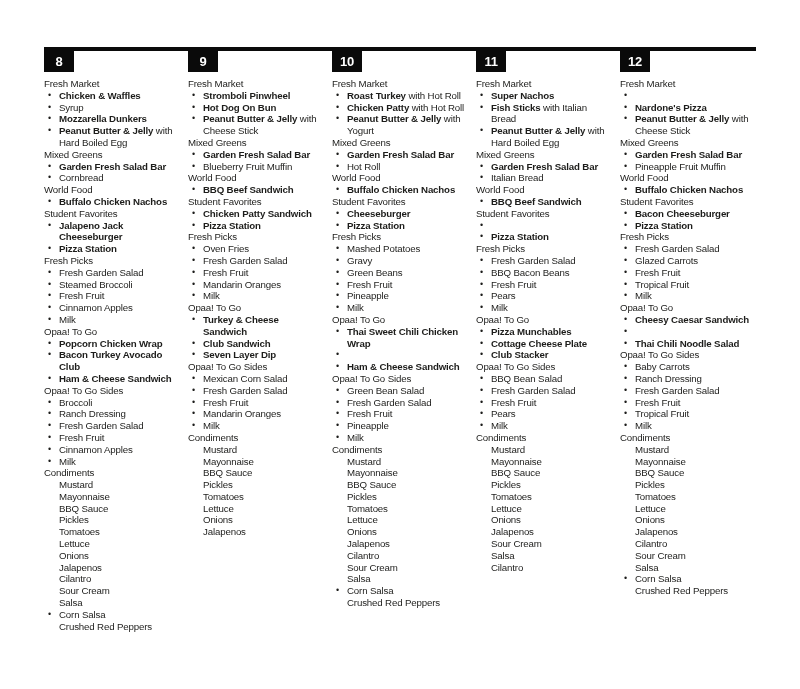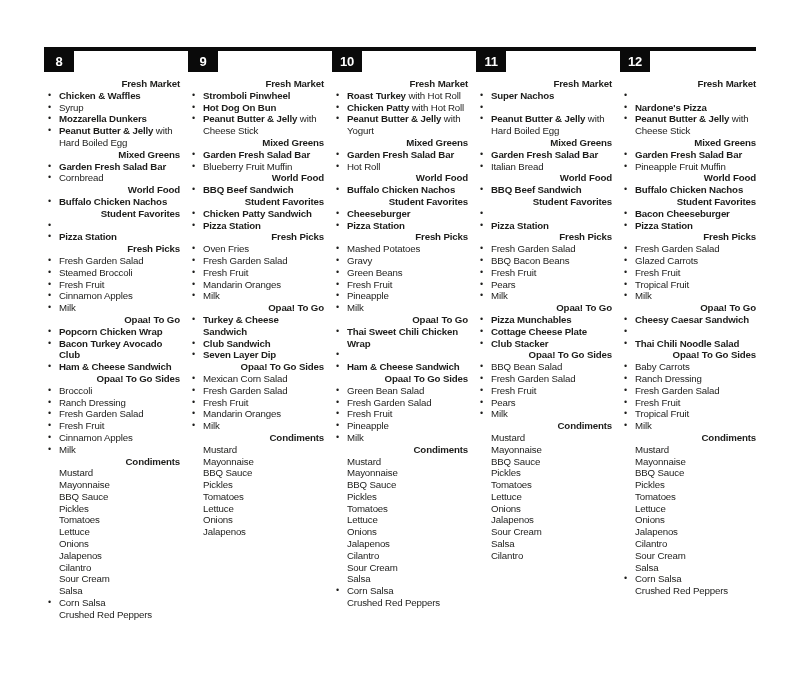--- a/index.html
+++ b/index.html
@@ -44,22 +44,21 @@
     font-size: 13px;
     letter-spacing: -0.3px;
   }
   .sections {
     margin-top: 6px;
     font-size: 9.7px;
     line-height: 11.8px;
     letter-spacing: -0.15px;
   }
   .section-title {
-    font-weight: bold;
-    text-align: right;
+    font-weight: normal;
   }
   ul.items {
     margin: 0;
     padding: 0;
     list-style: none;
   }
   .item {
     display: flex;
     align-items: flex-start;
   }
@@ -133,20 +132,21 @@
     <span class="item-text"><b class="b">Buffalo Chicken Nachos</b><span class="r"></span></span>
   </li>
 </ul>
   </div>
 
   <div class="section">
     <div class="section-title">Student Favorites</div>
     <ul class="items">
   <li class="item">
     <span class="bullet">•</span>
+    <span class="item-text"><b class="b">Jalapeno Jack Cheeseburger</b><span class="r"></span></span>
   </li>
 
   <li class="item">
     <span class="bullet">•</span>
     <span class="item-text"><b class="b">Pizza Station</b><span class="r"></span></span>
   </li>
 </ul>
   </div>
 
   <div class="section">
@@ -727,20 +727,21 @@
   <div class="section">
     <div class="section-title">Fresh Market</div>
     <ul class="items">
   <li class="item">
     <span class="bullet">•</span>
     <span class="item-text"><b class="b">Super Nachos</b><span class="r"></span></span>
   </li>
 
   <li class="item">
     <span class="bullet">•</span>
+    <span class="item-text"><b class="b">Fish Sticks</b><span class="r"> with Italian Bread</span></span>
   </li>
 
   <li class="item">
     <span class="bullet">•</span>
     <span class="item-text"><b class="b">Peanut Butter &amp; Jelly</b><span class="r"> with Hard Boiled Egg</span></span>
   </li>
 </ul>
   </div>
 
   <div class="section">

